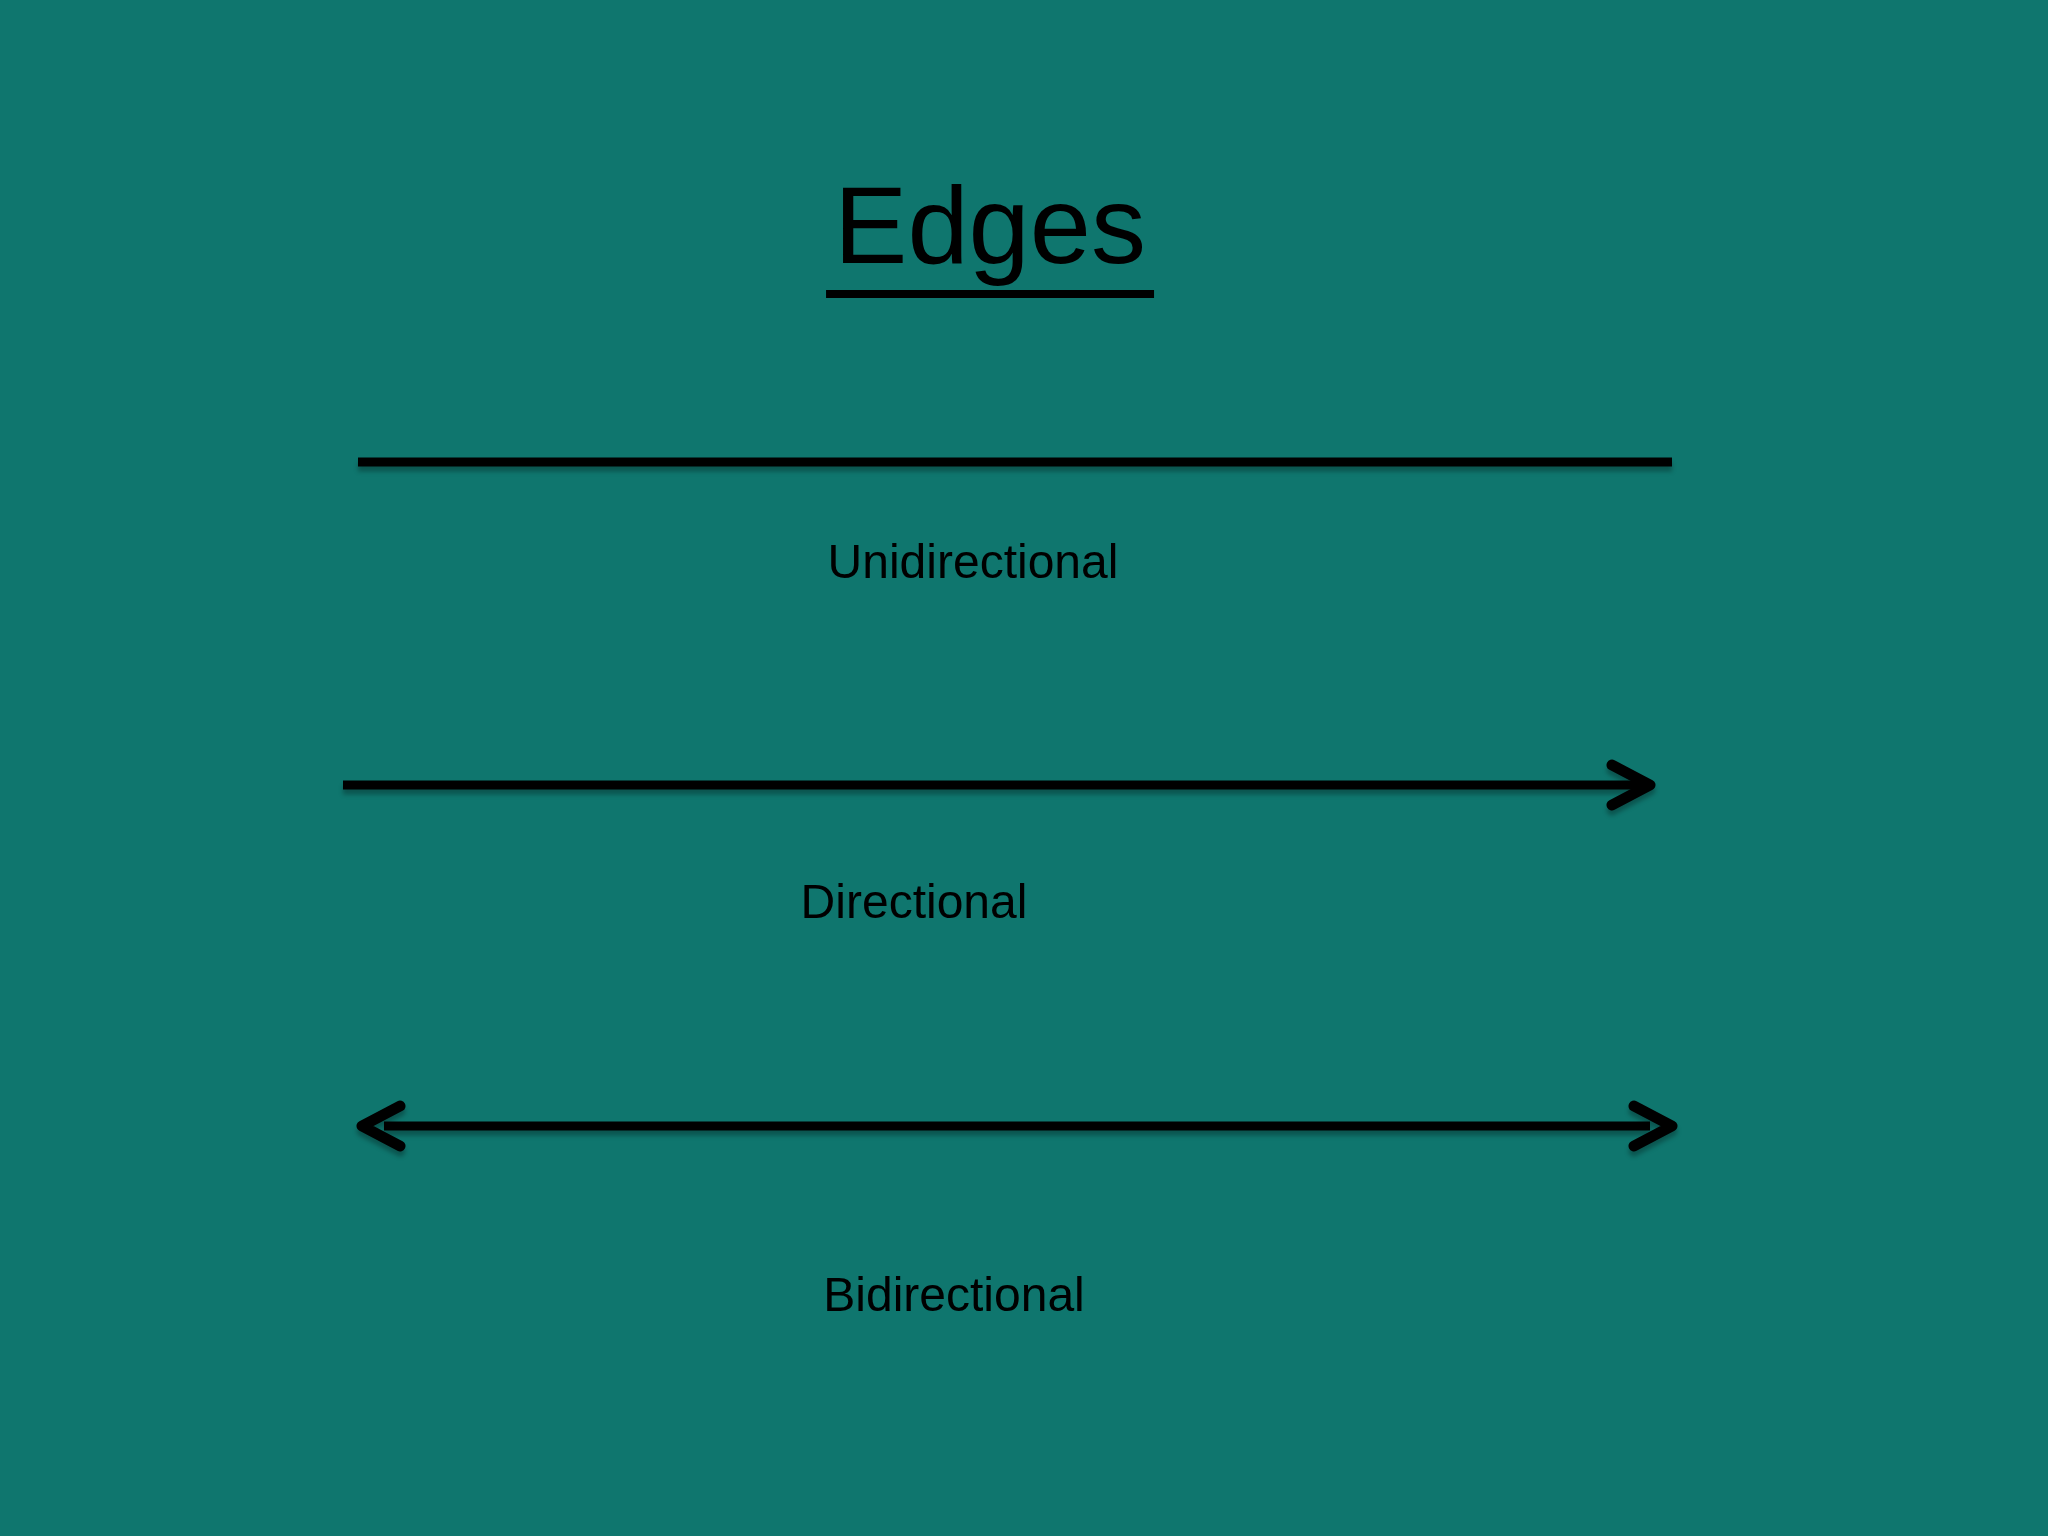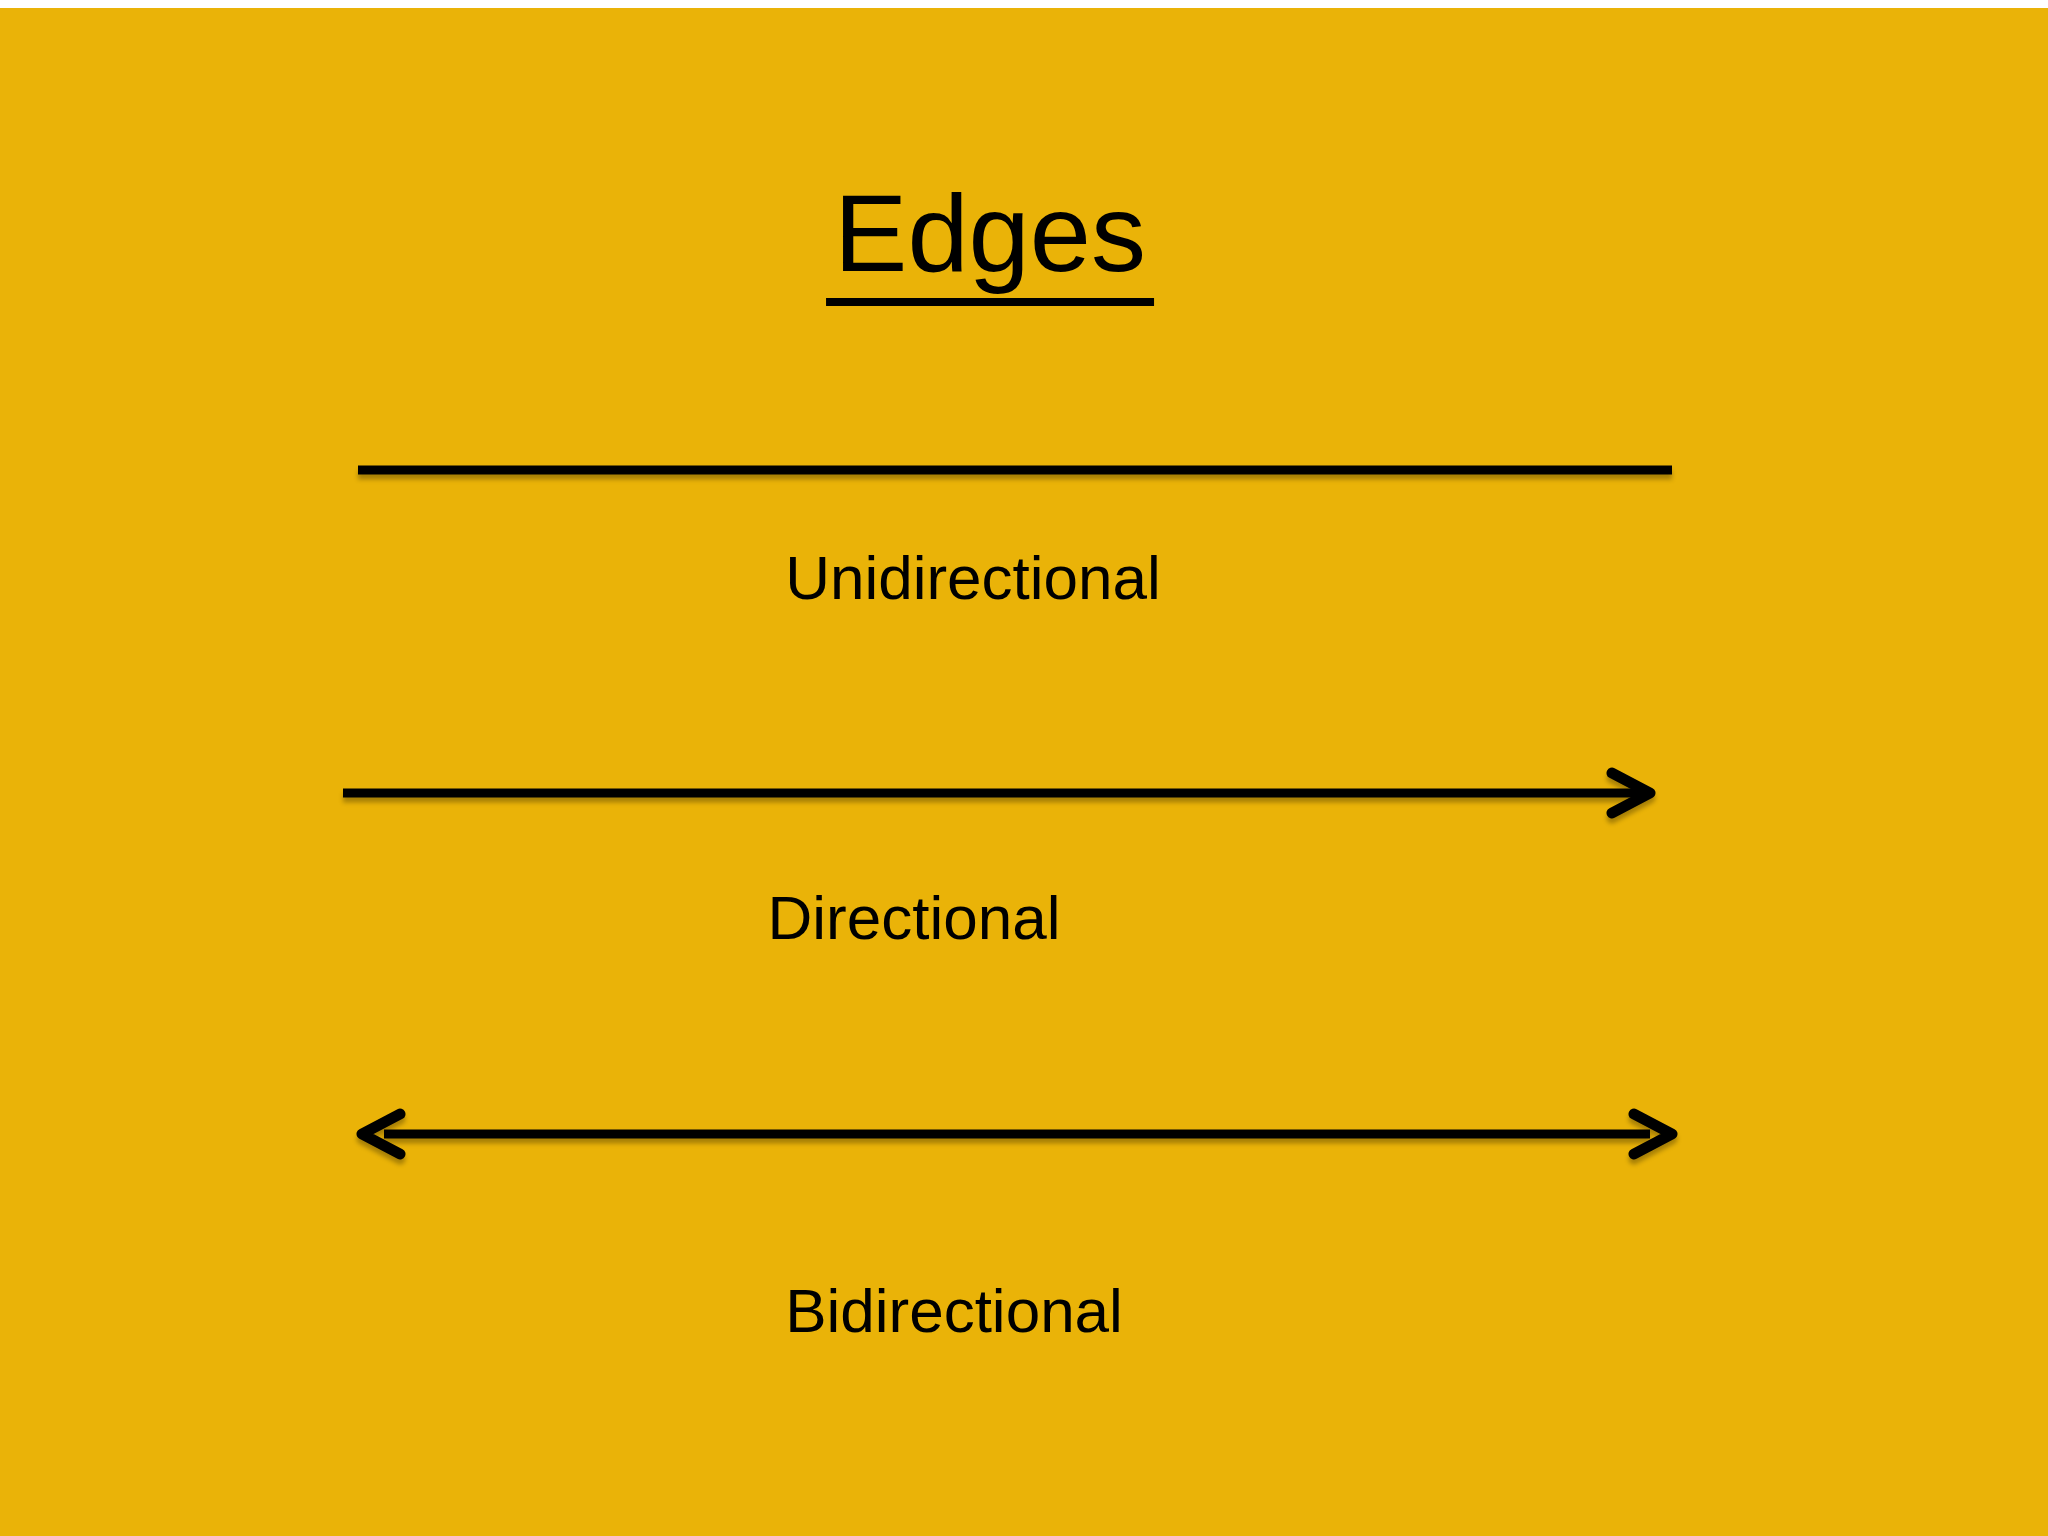--- a/index.html
+++ b/index.html
@@ -11,40 +11,39 @@
     height: 1536px;
     background: #ffffff;
     font-family: "Liberation Sans", sans-serif;
     position: relative;
     overflow: hidden;
     color: #000000;
   }
   .slide {
     position: absolute;
     inset: 0;
-    background: #eab308;
-    margin-top: 8px;
+    background: #0f766e;
   }
   .slide-title {
     position: absolute;
     top: 88px;
     left: 990px;
     transform: translateX(-50%);
     font-size: 110px;
     line-height: 1.15;
     font-weight: 400;
     color: #000000;
     border-bottom: 8px solid #000000;
     padding: 0 8px 2px 8px;
     white-space: nowrap;
   }
   .edge-label {
     position: absolute;
     transform: translateX(-50%);
-    font-size: 62px;
+    font-size: 48px;
     line-height: 1.2;
     font-weight: 400;
     color: #000000;
     white-space: nowrap;
   }
   .edge-svg {
     position: absolute;
     display: block;
     filter: drop-shadow(0px 5px 2px rgba(0,0,0,0.28));
   }

